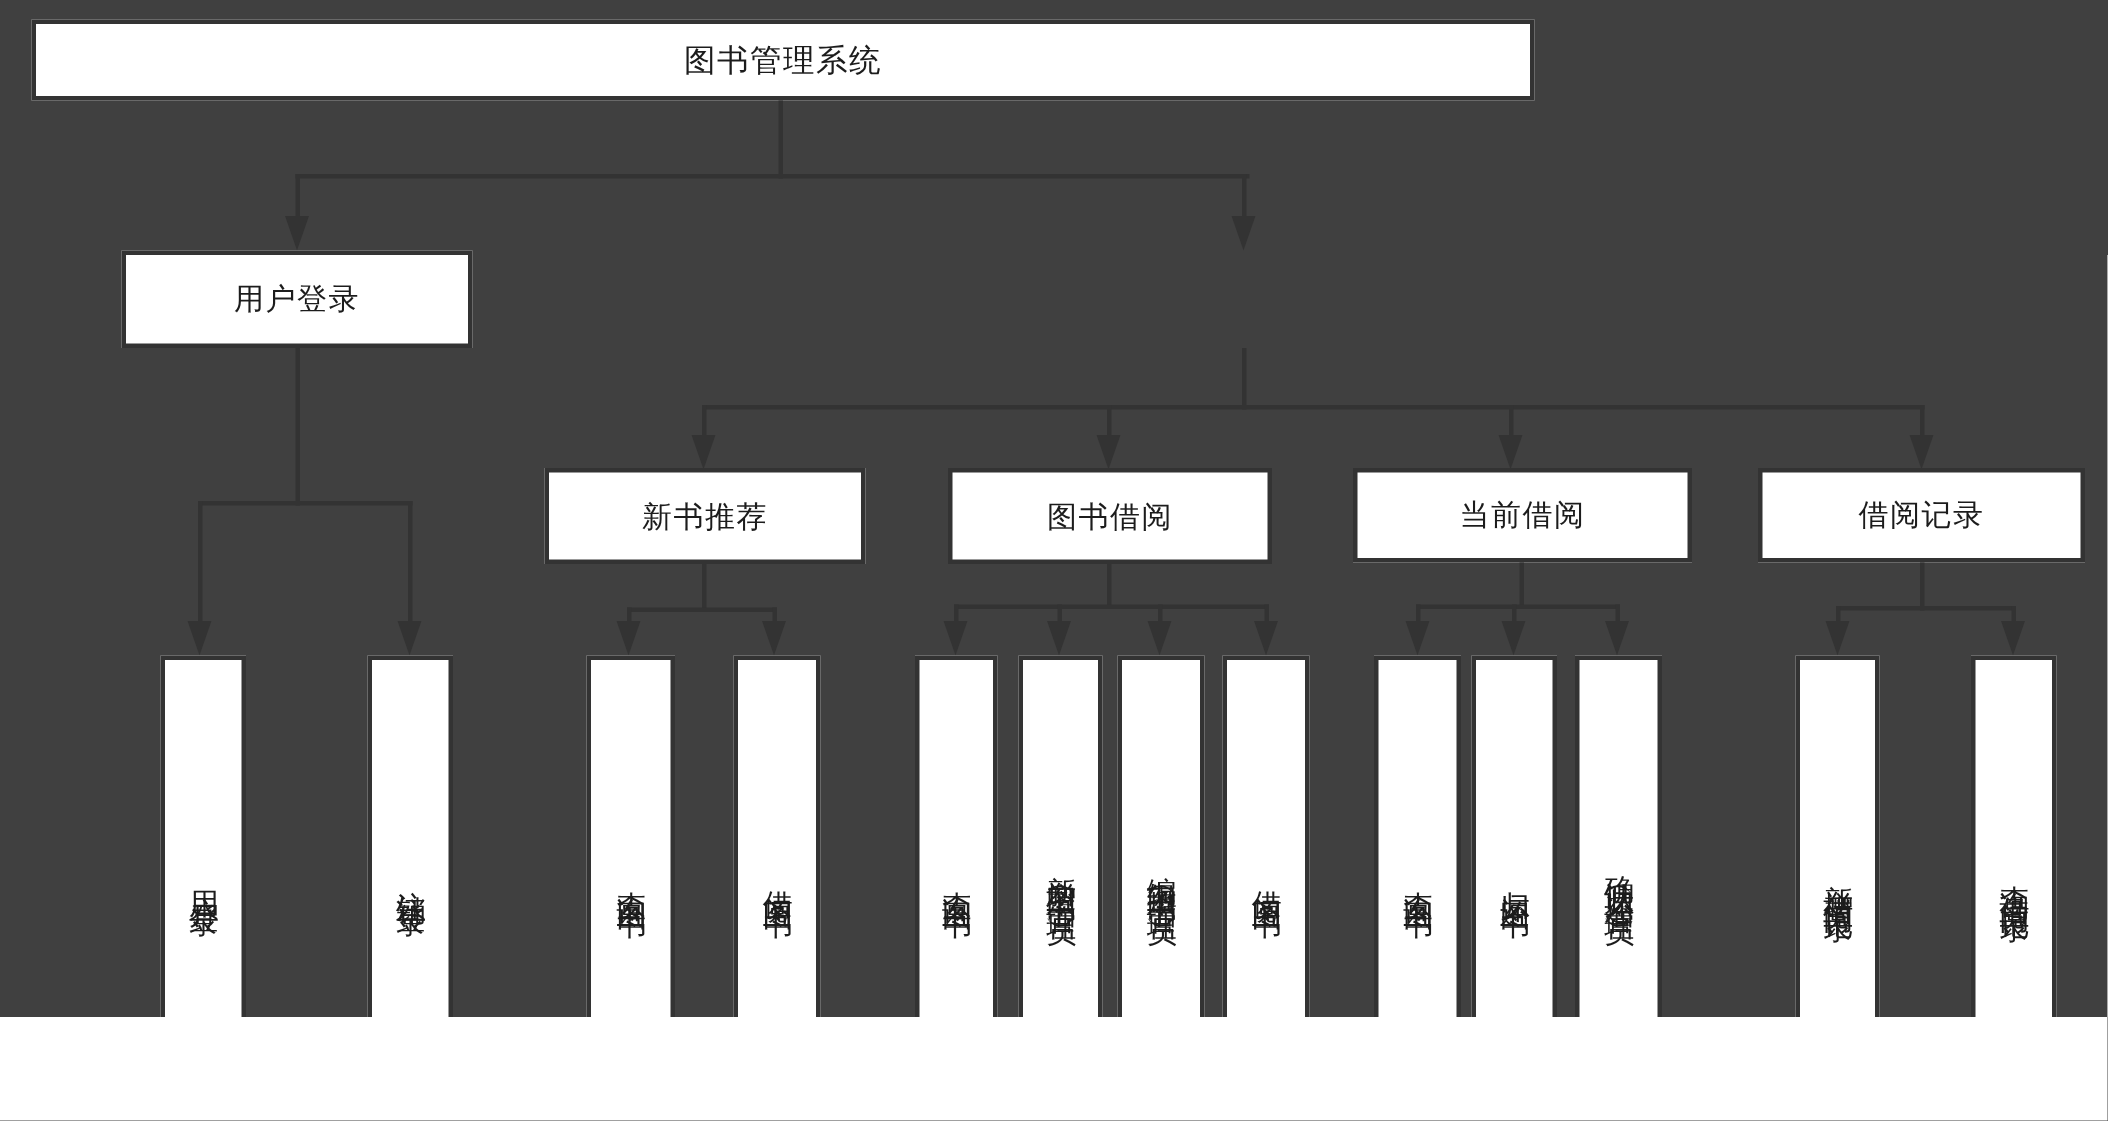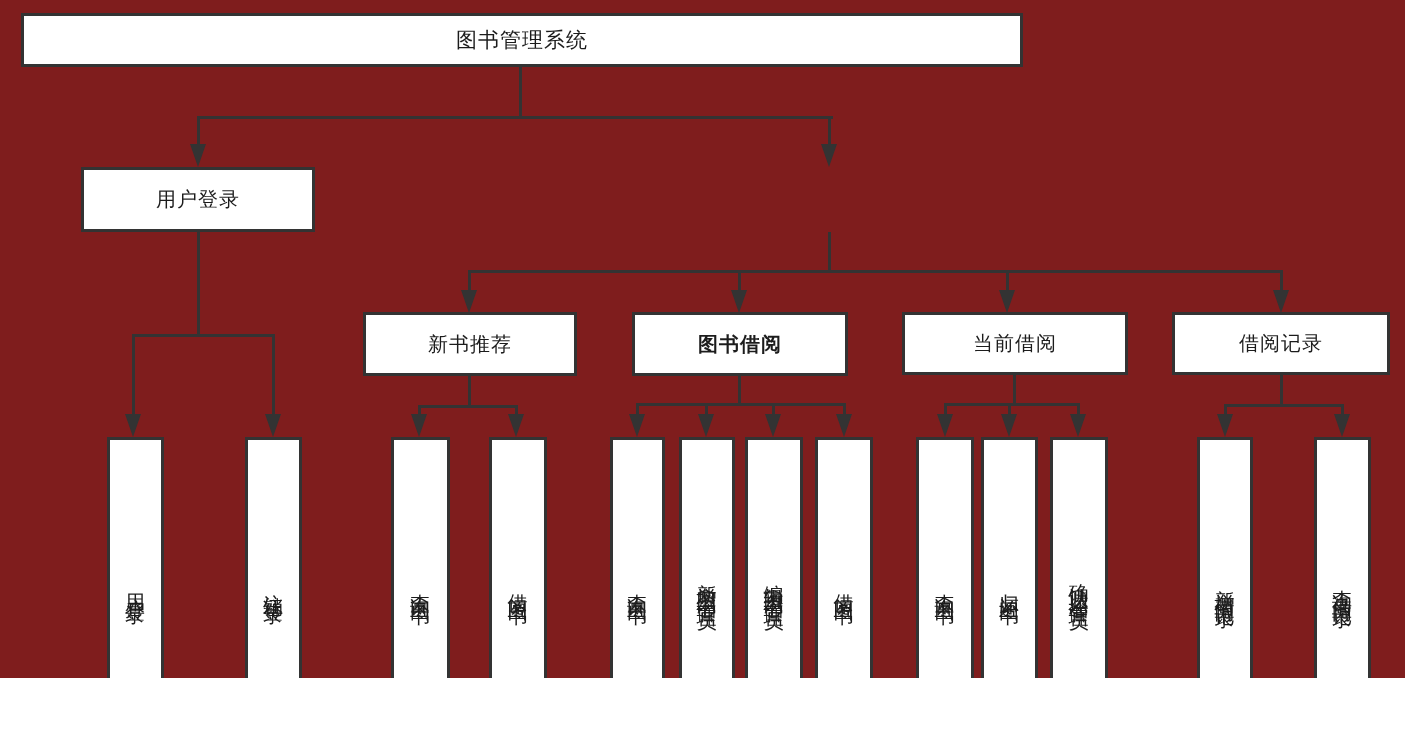--- a/index.html
+++ b/index.html
@@ -1,16 +1,16 @@
 <!DOCTYPE html>
 <html style="--line: #333333; --wm: #9e9e9e;"><head>
 <meta charset="utf-8">
 <style>
   html,body{margin:0;padding:0;background:#ffffff;}
-  #canvas{position:relative;width:1405px;height:678px;background:#7f1d1d;overflow:hidden;
+  #canvas{position:relative;width:1405px;height:678px;background:#404040;overflow:hidden;
           font-family:"Liberation Sans","DejaVu Sans",sans-serif;}
   .node{position:absolute;box-sizing:border-box;border:3px solid var(--line,#333);
         background:#fff;display:flex;align-items:center;justify-content:center;
         color:#1c1c1c;font-size:20px;letter-spacing:1px;}
   .vnode span{writing-mode:vertical-rl;text-orientation:mixed;line-height:1;
         letter-spacing:4px;font-size:20px;}
   .hl{position:absolute;height:3px;background:var(--line,#333);}
   .vl{position:absolute;width:3px;background:var(--line,#333);}
   .arrow{position:absolute;width:0;height:0;border-left:8px solid transparent;
         border-right:8px solid transparent;border-top:23px solid var(--line,#333);}
@@ -51,21 +51,21 @@
     <div class="arrow" style="left:461px;top:290px;"></div>
     <div class="vl" style="left:738px;top:270px;height:25px;"></div>
     <div class="arrow" style="left:731px;top:290px;"></div>
     <div class="vl" style="left:1006px;top:270px;height:25px;"></div>
     <div class="arrow" style="left:999px;top:290px;"></div>
     <div class="vl" style="left:1280px;top:270px;height:25px;"></div>
     <div class="arrow" style="left:1273px;top:290px;"></div>
   </div>
 
   <div class="node" style="left:363px;top:312px;width:214px;height:64px;">新书推荐</div>
-  <div class="node" style="left:632px;top:312px;width:216px;height:64px;font-weight:bold;">图书借阅</div>
+  <div class="node" style="left:632px;top:312px;width:216px;height:64px;">图书借阅</div>
   <div class="node" style="left:1172px;top:312px;width:218px;height:63px;">借阅记录</div>
   <div class="node" style="left:902px;top:312px;width:226px;height:63px;">当前借阅</div>
 
   <div>
     <div class="vl" style="left:468px;top:376px;height:32px;"></div>
     <div class="hl" style="left:418px;top:405px;width:100px;"></div>
     <div class="vl" style="left:418px;top:405px;height:15px;"></div>
     <div class="arrow" style="left:411px;top:414px;"></div>
     <div class="vl" style="left:515px;top:405px;height:15px;"></div>
     <div class="arrow" style="left:508px;top:414px;"></div>

